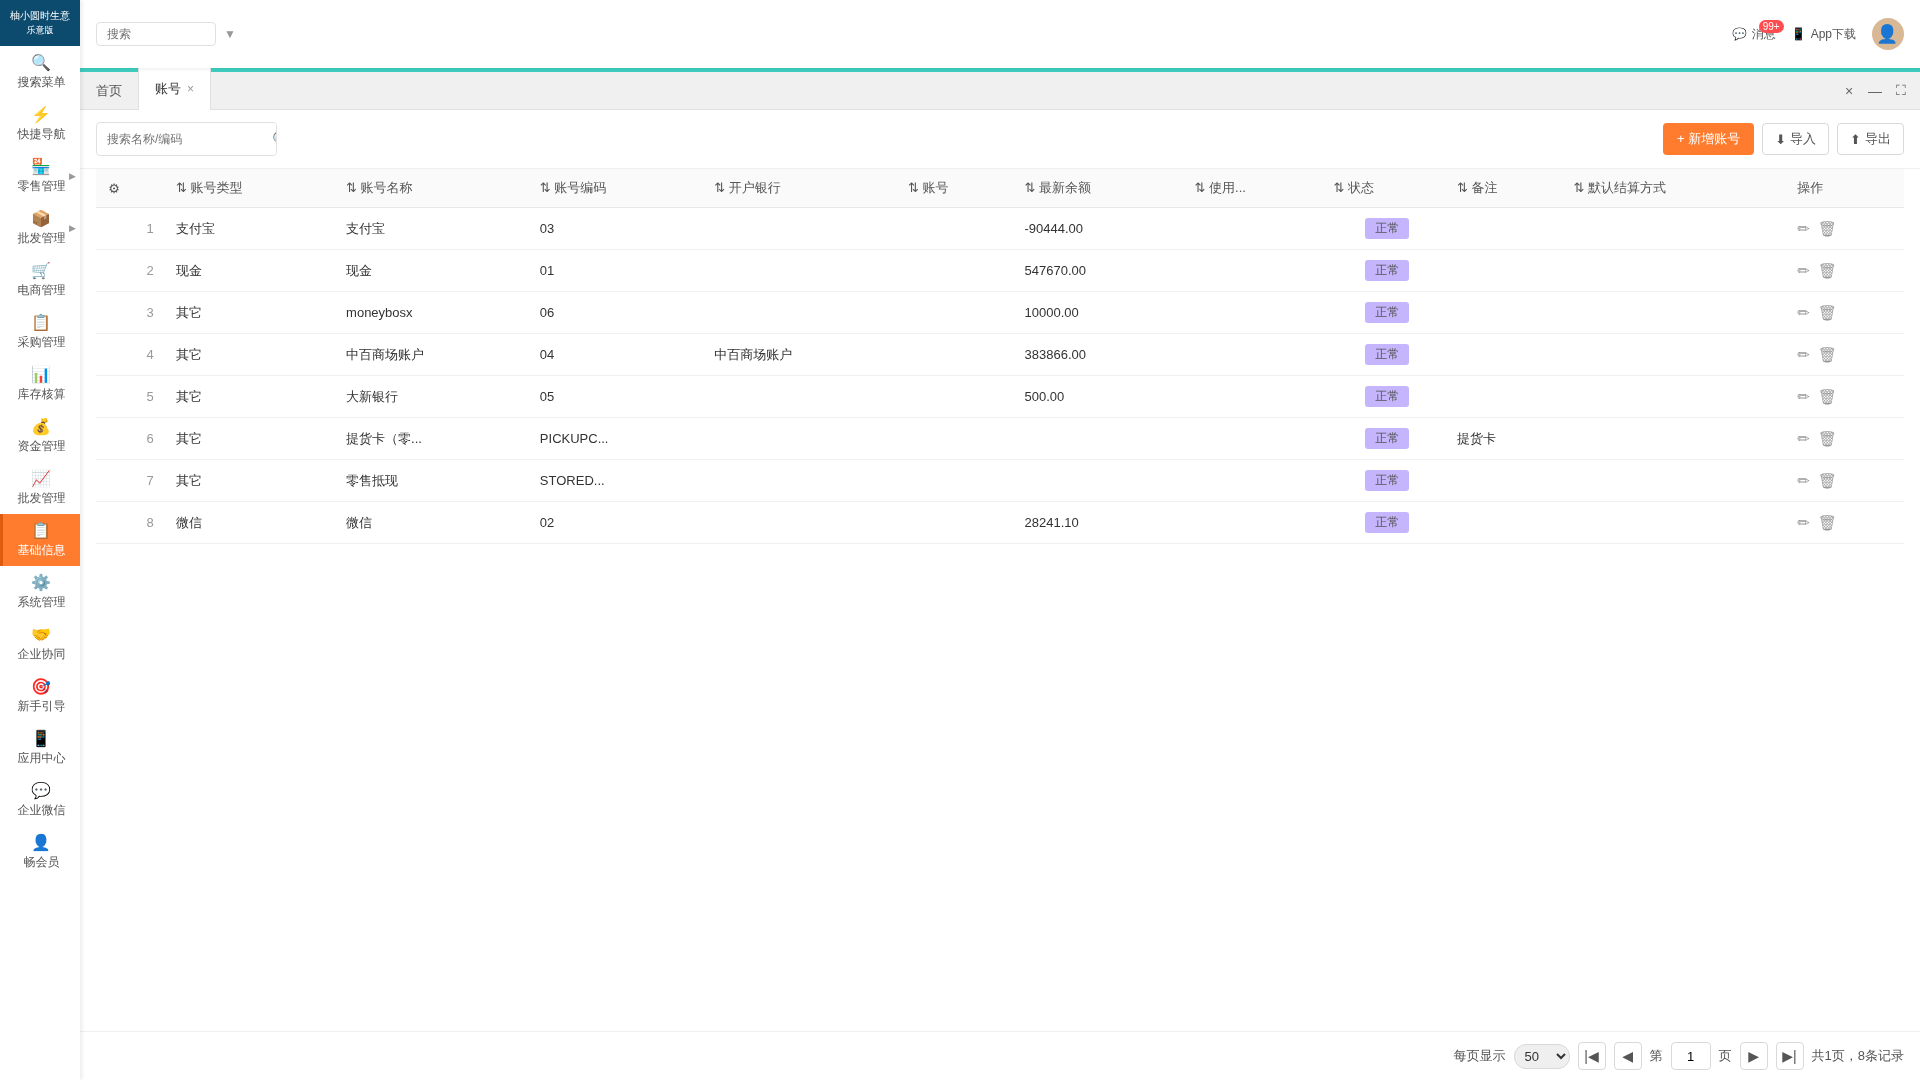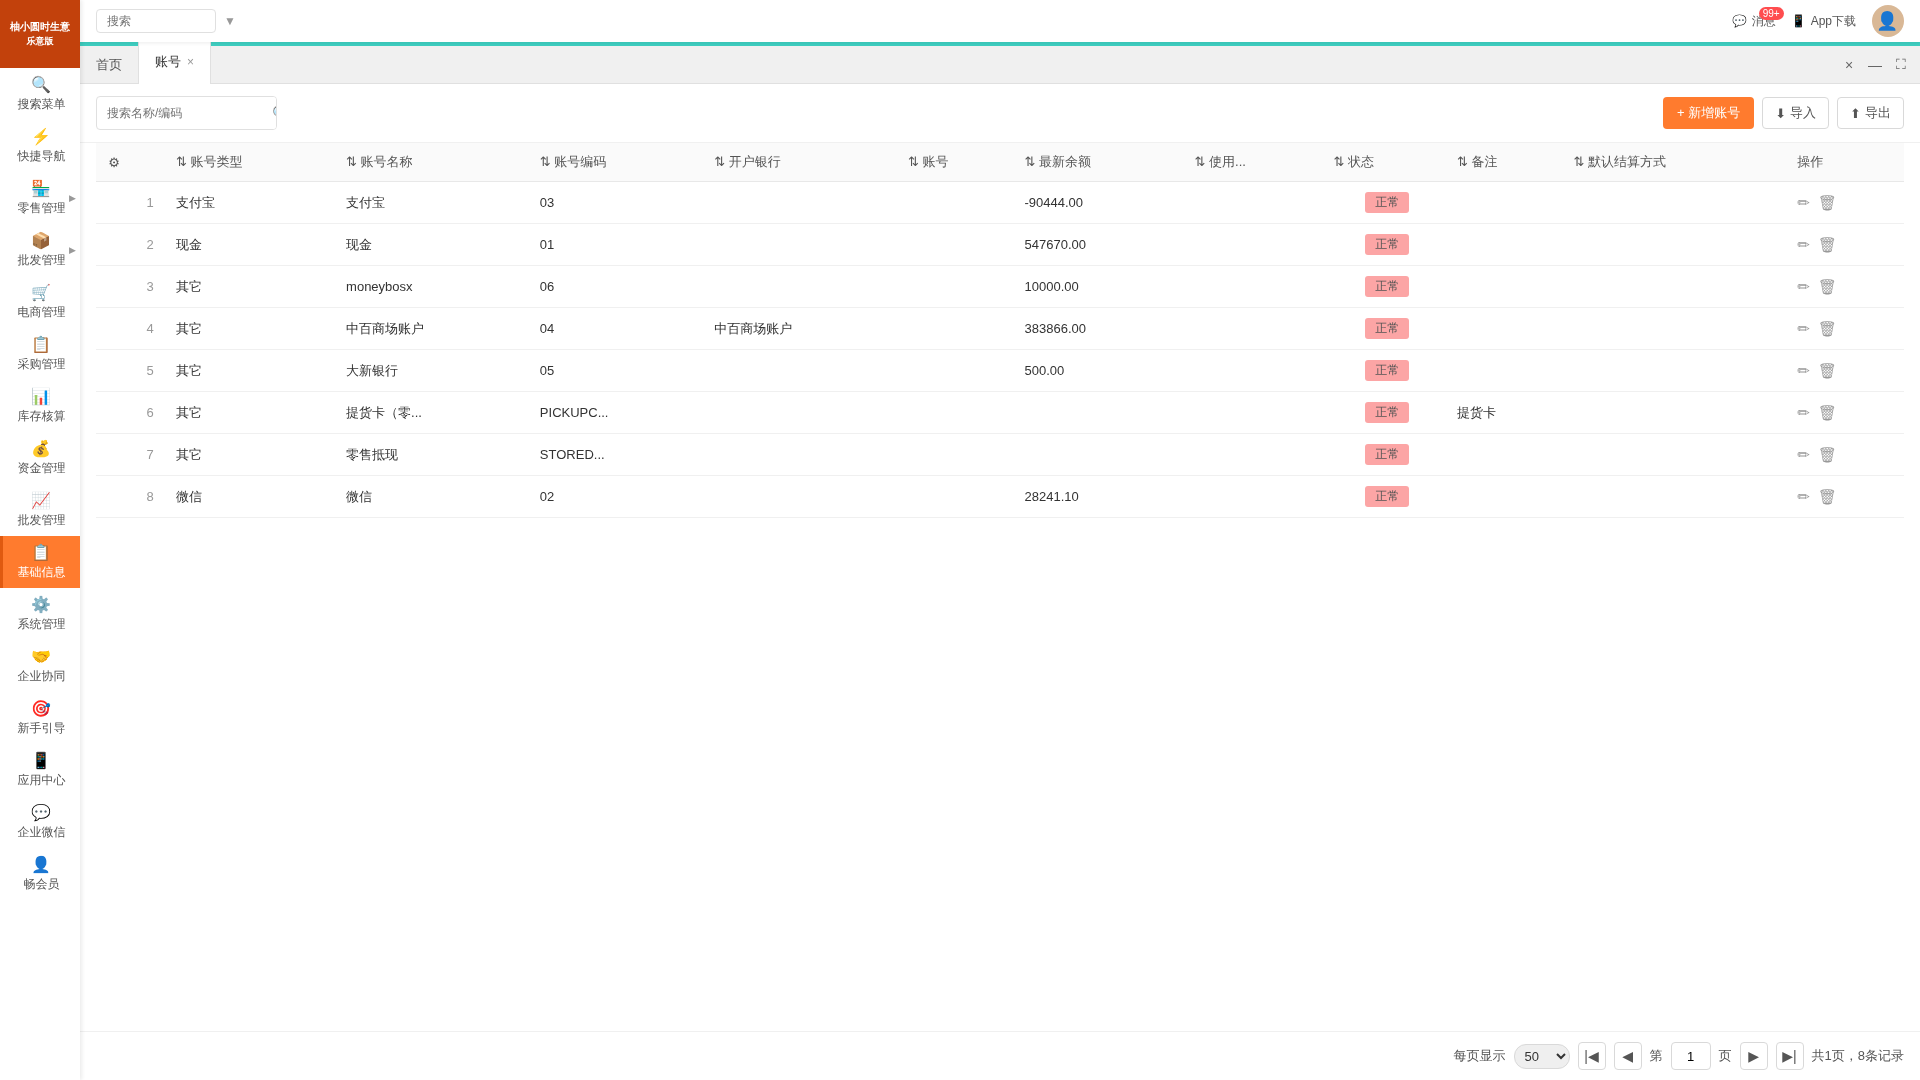--- a/index.html
+++ b/index.html
@@ -9,28 +9,28 @@
     .sidebar {
       width: 80px;
       background: #fff;
       display: flex;
       flex-direction: column;
       height: 100%;
       box-shadow: 2px 0 4px rgba(0,0,0,0.08);
       z-index: 10;
     }
     .sidebar-logo {
-      background: #c2410c;
-      height: 68px;
+      background: #0c4a6e;
+      height: 46px;
       display: flex;
       align-items: center;
       justify-content: center;
       color: #fff;
       font-size: 11px;
-      font-weight: bold;
+      font-weight: normal;
       flex-direction: column;
       line-height: 1.2;
     }
     .sidebar-item {
       display: flex;
       flex-direction: column;
       align-items: center;
       justify-content: center;
       height: 52px;
       cursor: pointer;
@@ -46,21 +46,21 @@
     .main {
       flex: 1;
       display: flex;
       flex-direction: column;
       height: 100%;
       overflow: hidden;
     }
 
     
     .topbar {
-      height: 42px;
+      height: 68px;
       background: #fff;
       display: flex;
       align-items: center;
       justify-content: space-between;
       padding: 0 16px;
       box-shadow: 0 1px 4px rgba(0,0,0,0.08);
       z-index: 9;
     }
     .topbar-left {
       display: flex;
@@ -136,21 +136,21 @@
       padding: 0 16px;
       cursor: pointer;
       font-size: 13px;
       color: #555;
       gap: 6px;
       border-right: 1px solid #e0e0e0;
     }
     .tab.active {
       background: #fff;
       color: #333;
-      border-bottom: 6px solid #14b8a6;
+      border-bottom: 4px solid #14b8a6;
       margin-bottom: -1px;
     }
     .tab .close-icon { color: #999; font-size: 12px; cursor: pointer; }
     .tab-actions {
       margin-left: auto;
       display: flex;
       align-items: center;
       gap: 4px;
       padding-right: 8px;
     }
@@ -273,21 +273,21 @@
       white-space: nowrap;
     }
     tbody td.center { text-align: center; }
     .row-num { color: #999; text-align: center; }
     .status-badge {
       display: inline-block;
       padding: 2px 10px;
       border-radius: 3px;
       font-size: 12px;
     }
-    .status-normal { background: #fca5a5; color: #555; }
+    .status-normal { background: #c4b5fd; color: #555; }
     .gear-col { color: #999; text-align: center; cursor: pointer; }
     .action-btns { display: flex; gap: 8px; align-items: center; }
     .action-btn { color: #999; cursor: pointer; font-size: 15px; }
 
     
     .pagination {
       display: flex;
       align-items: center;
       justify-content: flex-end;
       padding: 10px 16px;

